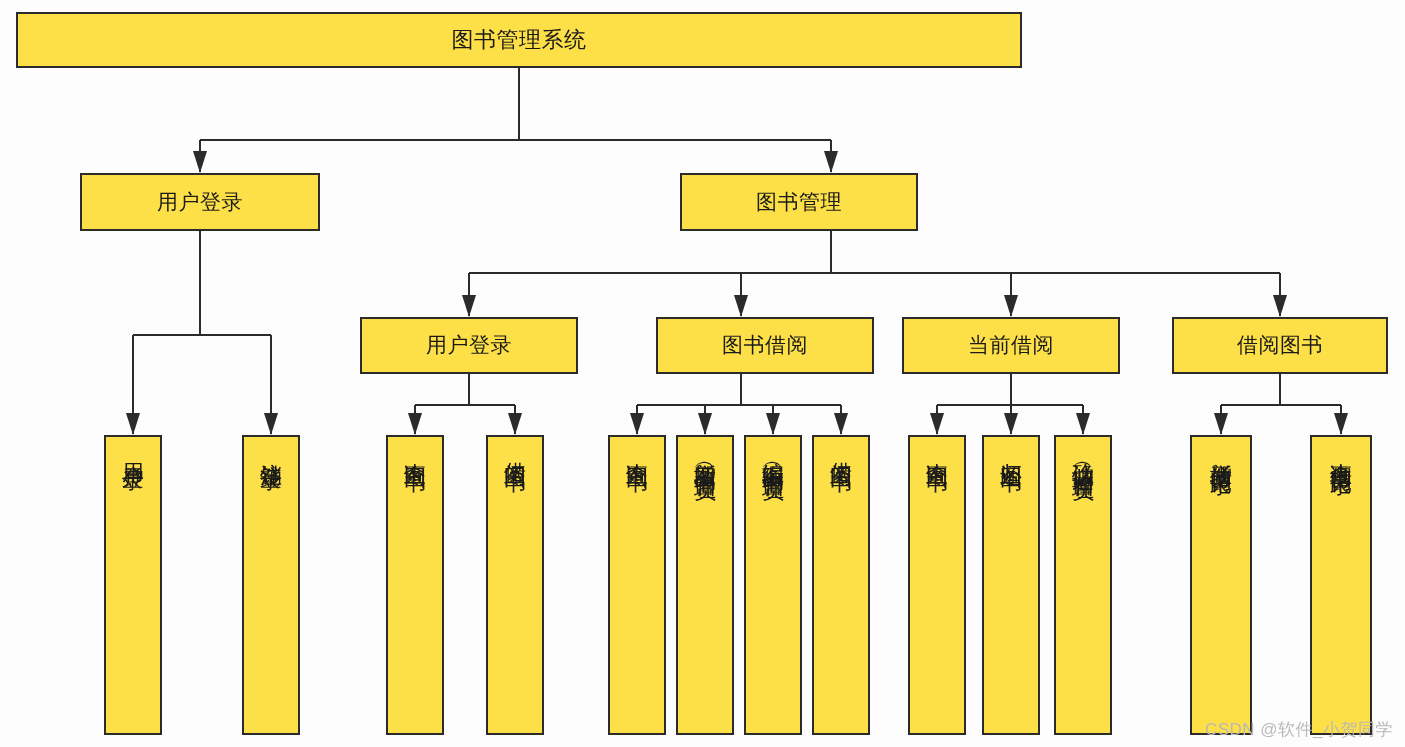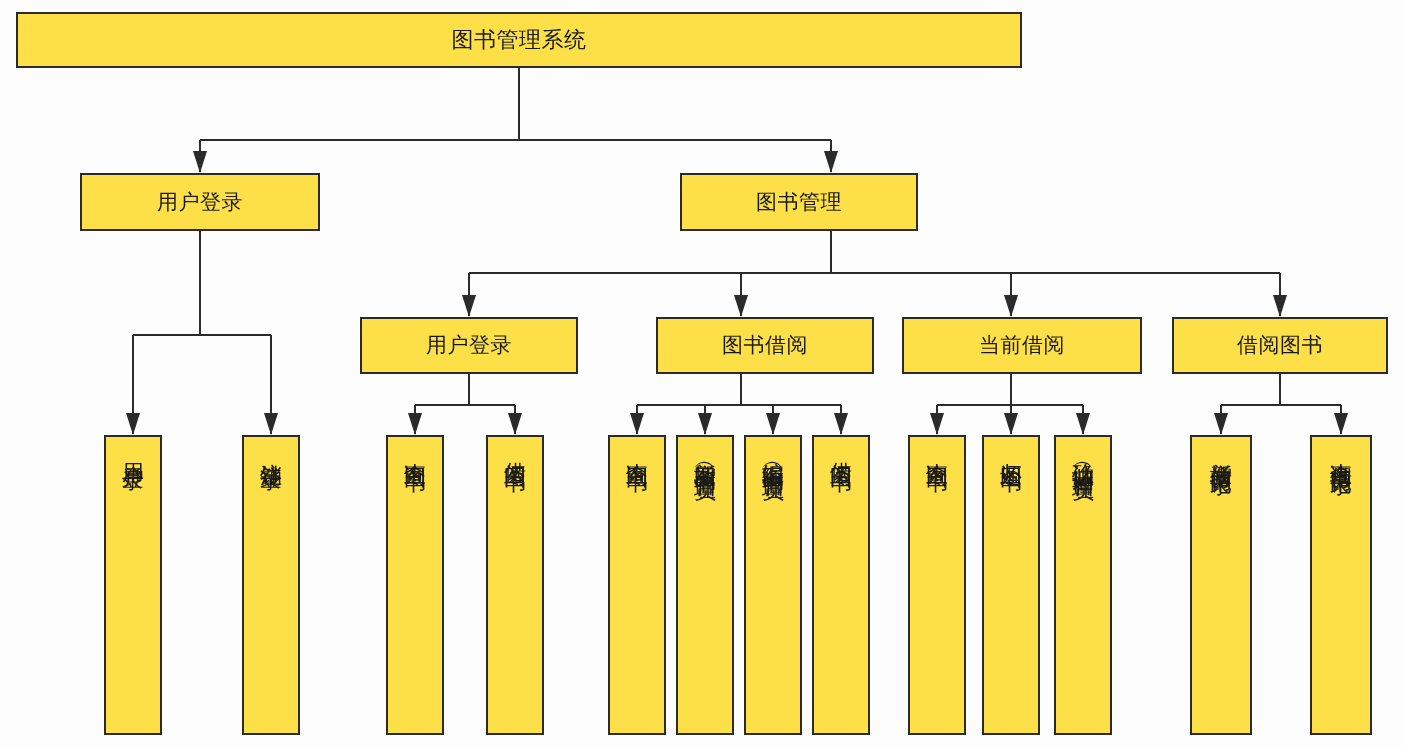--- a/index.html
+++ b/index.html
@@ -136,21 +136,21 @@
       </div>
       <div class="node horiz" style="left: 680px; top: 173px; width: 238px; height: 58px;">
         <span class="label">图书管理</span>
       </div>
       <div class="node horiz" style="left: 360px; top: 317px; width: 218px; height: 57px;">
         <span class="label">用户登录</span>
       </div>
       <div class="node horiz" style="left: 656px; top: 317px; width: 218px; height: 57px;">
         <span class="label">图书借阅</span>
       </div>
-      <div class="node horiz" style="left: 902px; top: 317px; width: 240px; height: 57px;">
+      <div class="node horiz" style="left: 902px; top: 317px; width: 218px; height: 57px;">
         <span class="label">当前借阅</span>
       </div>
       <div class="node horiz" style="left: 1172px; top: 317px; width: 216px; height: 57px;">
         <span class="label">借阅图书</span>
       </div>
       <div class="node vert" style="left: 104px; top: 435px; width: 58px; height: 300px;">
         <span class="label">用户登录</span>
       </div>
       <div class="node vert" style="left: 242px; top: 435px; width: 58px; height: 300px;">
         <span class="label">注销登录</span>
@@ -182,13 +182,14 @@
       <div class="node vert" style="left: 1054px; top: 435px; width: 58px; height: 300px;">
         <span class="label">确认归还（管理员）</span>
       </div>
       <div class="node vert" style="left: 1190px; top: 435px; width: 62px; height: 300px;">
         <span class="label">新增借阅记录</span>
       </div>
       <div class="node vert" style="left: 1310px; top: 435px; width: 62px; height: 300px;">
         <span class="label">查询借阅记录</span>
       </div>
     </div>
+  <div class="watermark">CSDN @软件_小贺同学</div>
 </div>
 
 </body></html>

